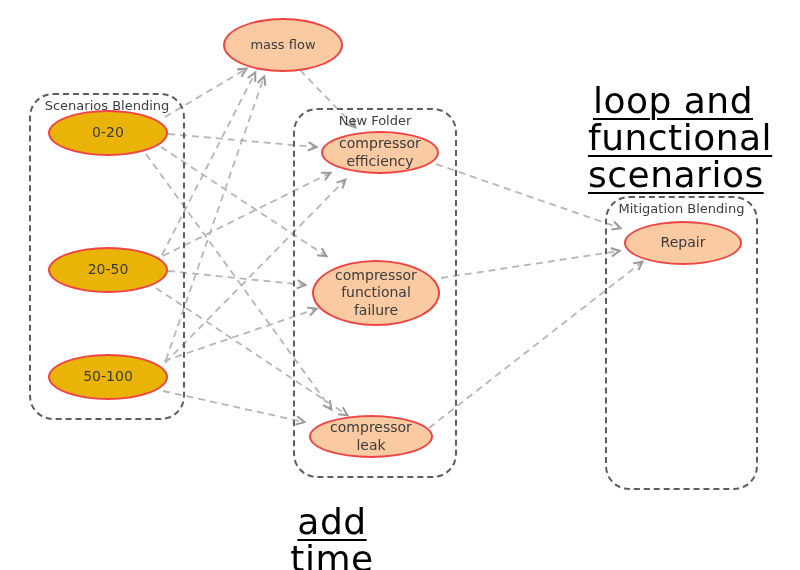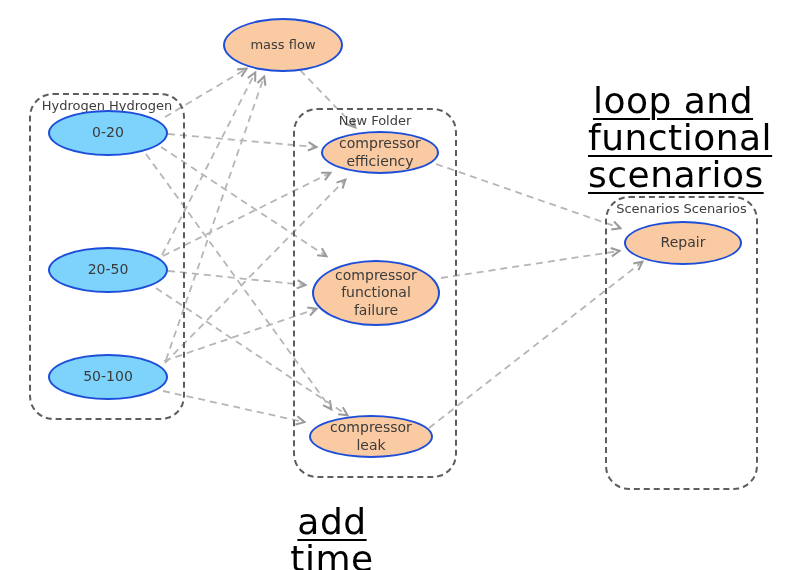--- a/index.html
+++ b/index.html
@@ -10,25 +10,25 @@
   #edge-layer{position:absolute;left:0;top:0;width:800px;height:570px;}
   .container-box{
     position:absolute;border:2px dashed #5d5d5d;border-radius:24px;
     background:transparent;box-sizing:border-box;
   }
   .container-label{
     position:absolute;top:3px;left:0;width:100%;text-align:center;
     font-size:13px;color:#3d3d3d;white-space:nowrap;
   }
   .node{
-    position:absolute;border:2px solid #1d4ed8;border-radius:50%;
+    position:absolute;border:2px solid #ef4444;border-radius:50%;
     display:flex;align-items:center;justify-content:center;text-align:center;
     box-sizing:border-box;color:#3b3b3b;line-height:1.25;padding:2px 8px;
   }
-  .teal{background:#7dd3fc;font-size:14px;}
+  .teal{background:#eab308;font-size:14px;}
   .peach{background:#facaa3;font-size:14px;}
   .annotation{
     position:absolute;color:#000000;font-size:36px;text-align:center;
     line-height:37px;letter-spacing:0.5px;
   }
   .annotation .u{
     text-decoration:underline;text-decoration-thickness:2px;text-underline-offset:5px;
     display:block;
   }
   .edge{stroke:#b6b6b6;stroke-width:1.8;stroke-dasharray:7 5;fill:none;}
@@ -56,29 +56,29 @@
     <line class="edge" x1="164" y1="361" x2="316" y2="309" marker-end="url(#arw)"></line>
     <line class="edge" x1="146" y1="154" x2="331" y2="409" marker-end="url(#arw)"></line>
     <line class="edge" x1="156" y1="288" x2="347" y2="415" marker-end="url(#arw)"></line>
     <line class="edge" x1="163" y1="391" x2="304" y2="422" marker-end="url(#arw)"></line>
     <line class="edge" x1="436" y1="164" x2="620" y2="228" marker-end="url(#arw)"></line>
     <line class="edge" x1="441" y1="278" x2="619" y2="251" marker-end="url(#arw)"></line>
     <line class="edge" x1="429" y1="428" x2="642" y2="262" marker-end="url(#arw)"></line>
   </svg>
 
   <div class="container-box" style="left:29px;top:93px;width:156px;height:327px;">
-    <span class="container-label">Hydrogen Hydrogen</span>
+    <span class="container-label">Scenarios Blending</span>
   </div>
 
   <div class="container-box" style="left:293px;top:108px;width:164px;height:370px;">
     <span class="container-label">New Folder</span>
   </div>
 
   <div class="container-box" style="left:605px;top:196px;width:153px;height:294px;">
-    <span class="container-label">Scenarios Scenarios</span>
+    <span class="container-label">Mitigation Blending</span>
   </div>
 
   <div class="node peach" style="left:223px;top:18px;width:120px;height:54px;font-size:13px;">
     <span>mass flow</span>
   </div>
 
   <div class="node teal" style="left:48px;top:110px;width:120px;height:46px;">
     <span>0-20</span>
   </div>
 

